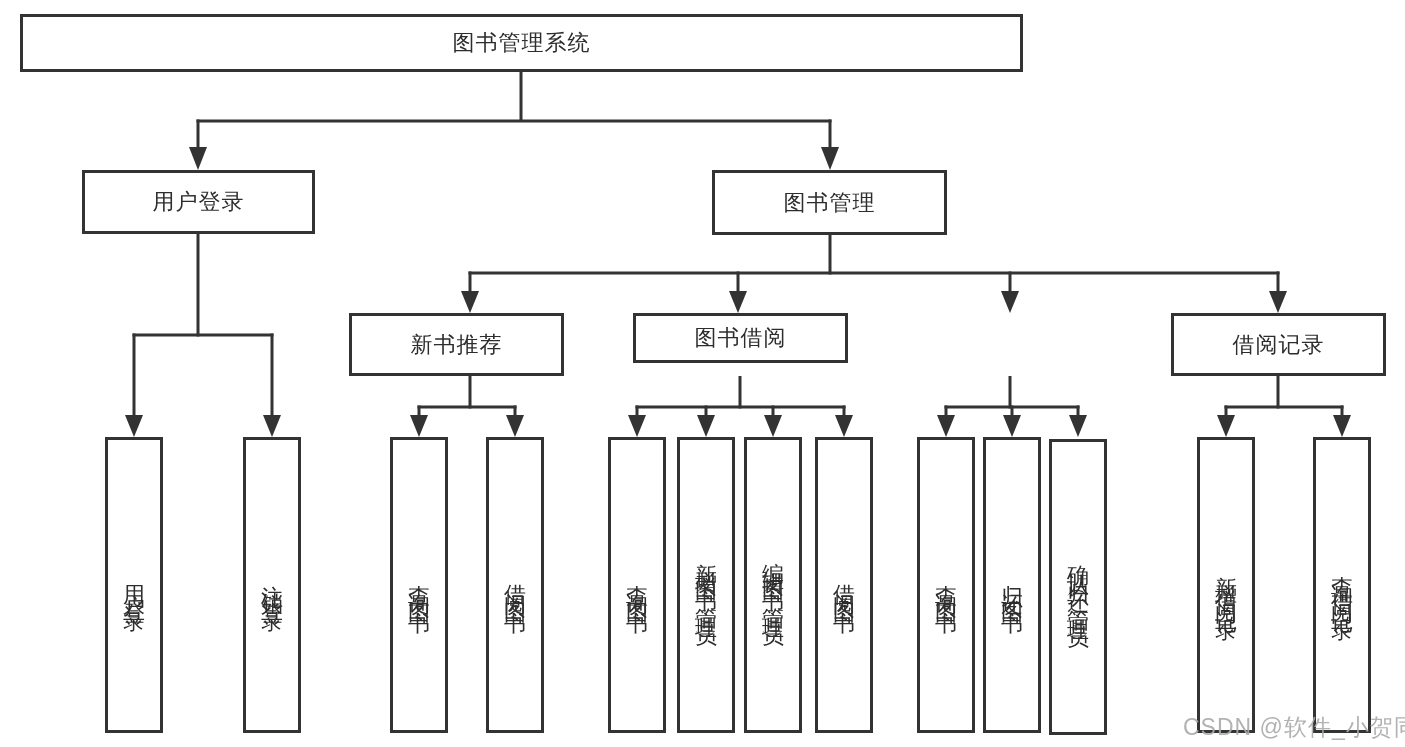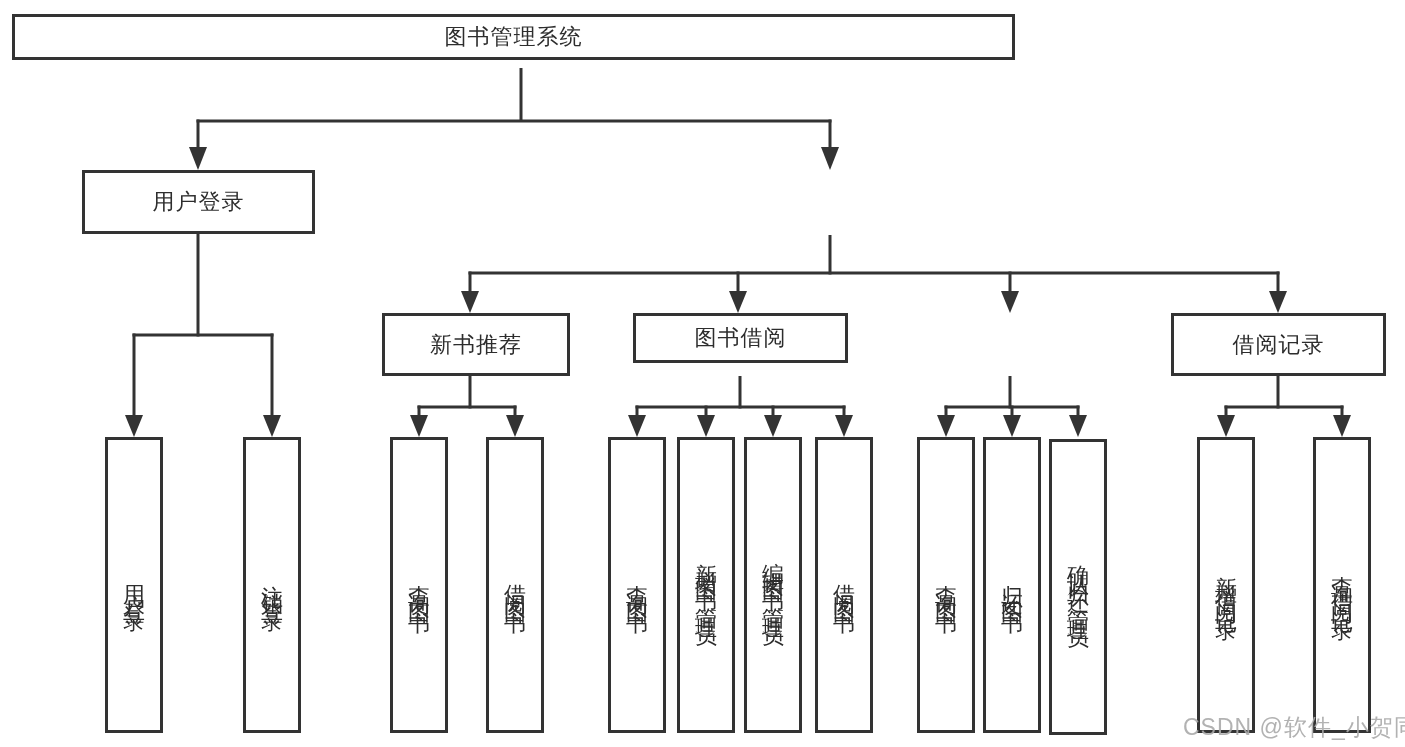--- a/index.html
+++ b/index.html
@@ -123,29 +123,32 @@
       <polygon points="764,415 782,415 773,437"></polygon>
       <polygon points="835,415 853,415 844,437"></polygon>
       <polygon points="937,415 955,415 946,437"></polygon>
       <polygon points="1003,415 1021,415 1012,437"></polygon>
       <polygon points="1069,415 1087,415 1078,437"></polygon>
       <polygon points="1217,415 1235,415 1226,437"></polygon>
       <polygon points="1333,415 1351,415 1342,437"></polygon>
     </g>
   </svg>
 
-  <div class="node hnode" style="left:12px; top:14px; width:1003px; height:46px;">
+  <div class="node hnode" style="left:20px; top:14px; width:1003px; height:58px;">
     <span>图书管理系统</span>
   </div>
 
   <div class="node hnode" style="left:82px; top:170px; width:233px; height:64px;">
     <span>用户登录</span>
   </div>
-
-  <div class="node hnode" style="left:382px; top:313px; width:188px; height:63px;text-align:right;">
+  <div class="node hnode" style="left:712px; top:170px; width:235px; height:65px;">
+    <span>图书管理</span>
+  </div>
+
+  <div class="node hnode" style="left:349px; top:313px; width:215px; height:63px;text-align:right;">
     <span>新书推荐</span>
   </div>
   <div class="node hnode" style="left:633px; top:313px; width:215px; height:50px;">
     <span>图书借阅</span>
   </div>
   <div class="node hnode" style="left:1171px; top:313px; width:215px; height:63px;">
     <span>借阅记录</span>
   </div>
 
   <div class="node vnode" style="left:105px; top:437px; width:58px; height:296px;">

